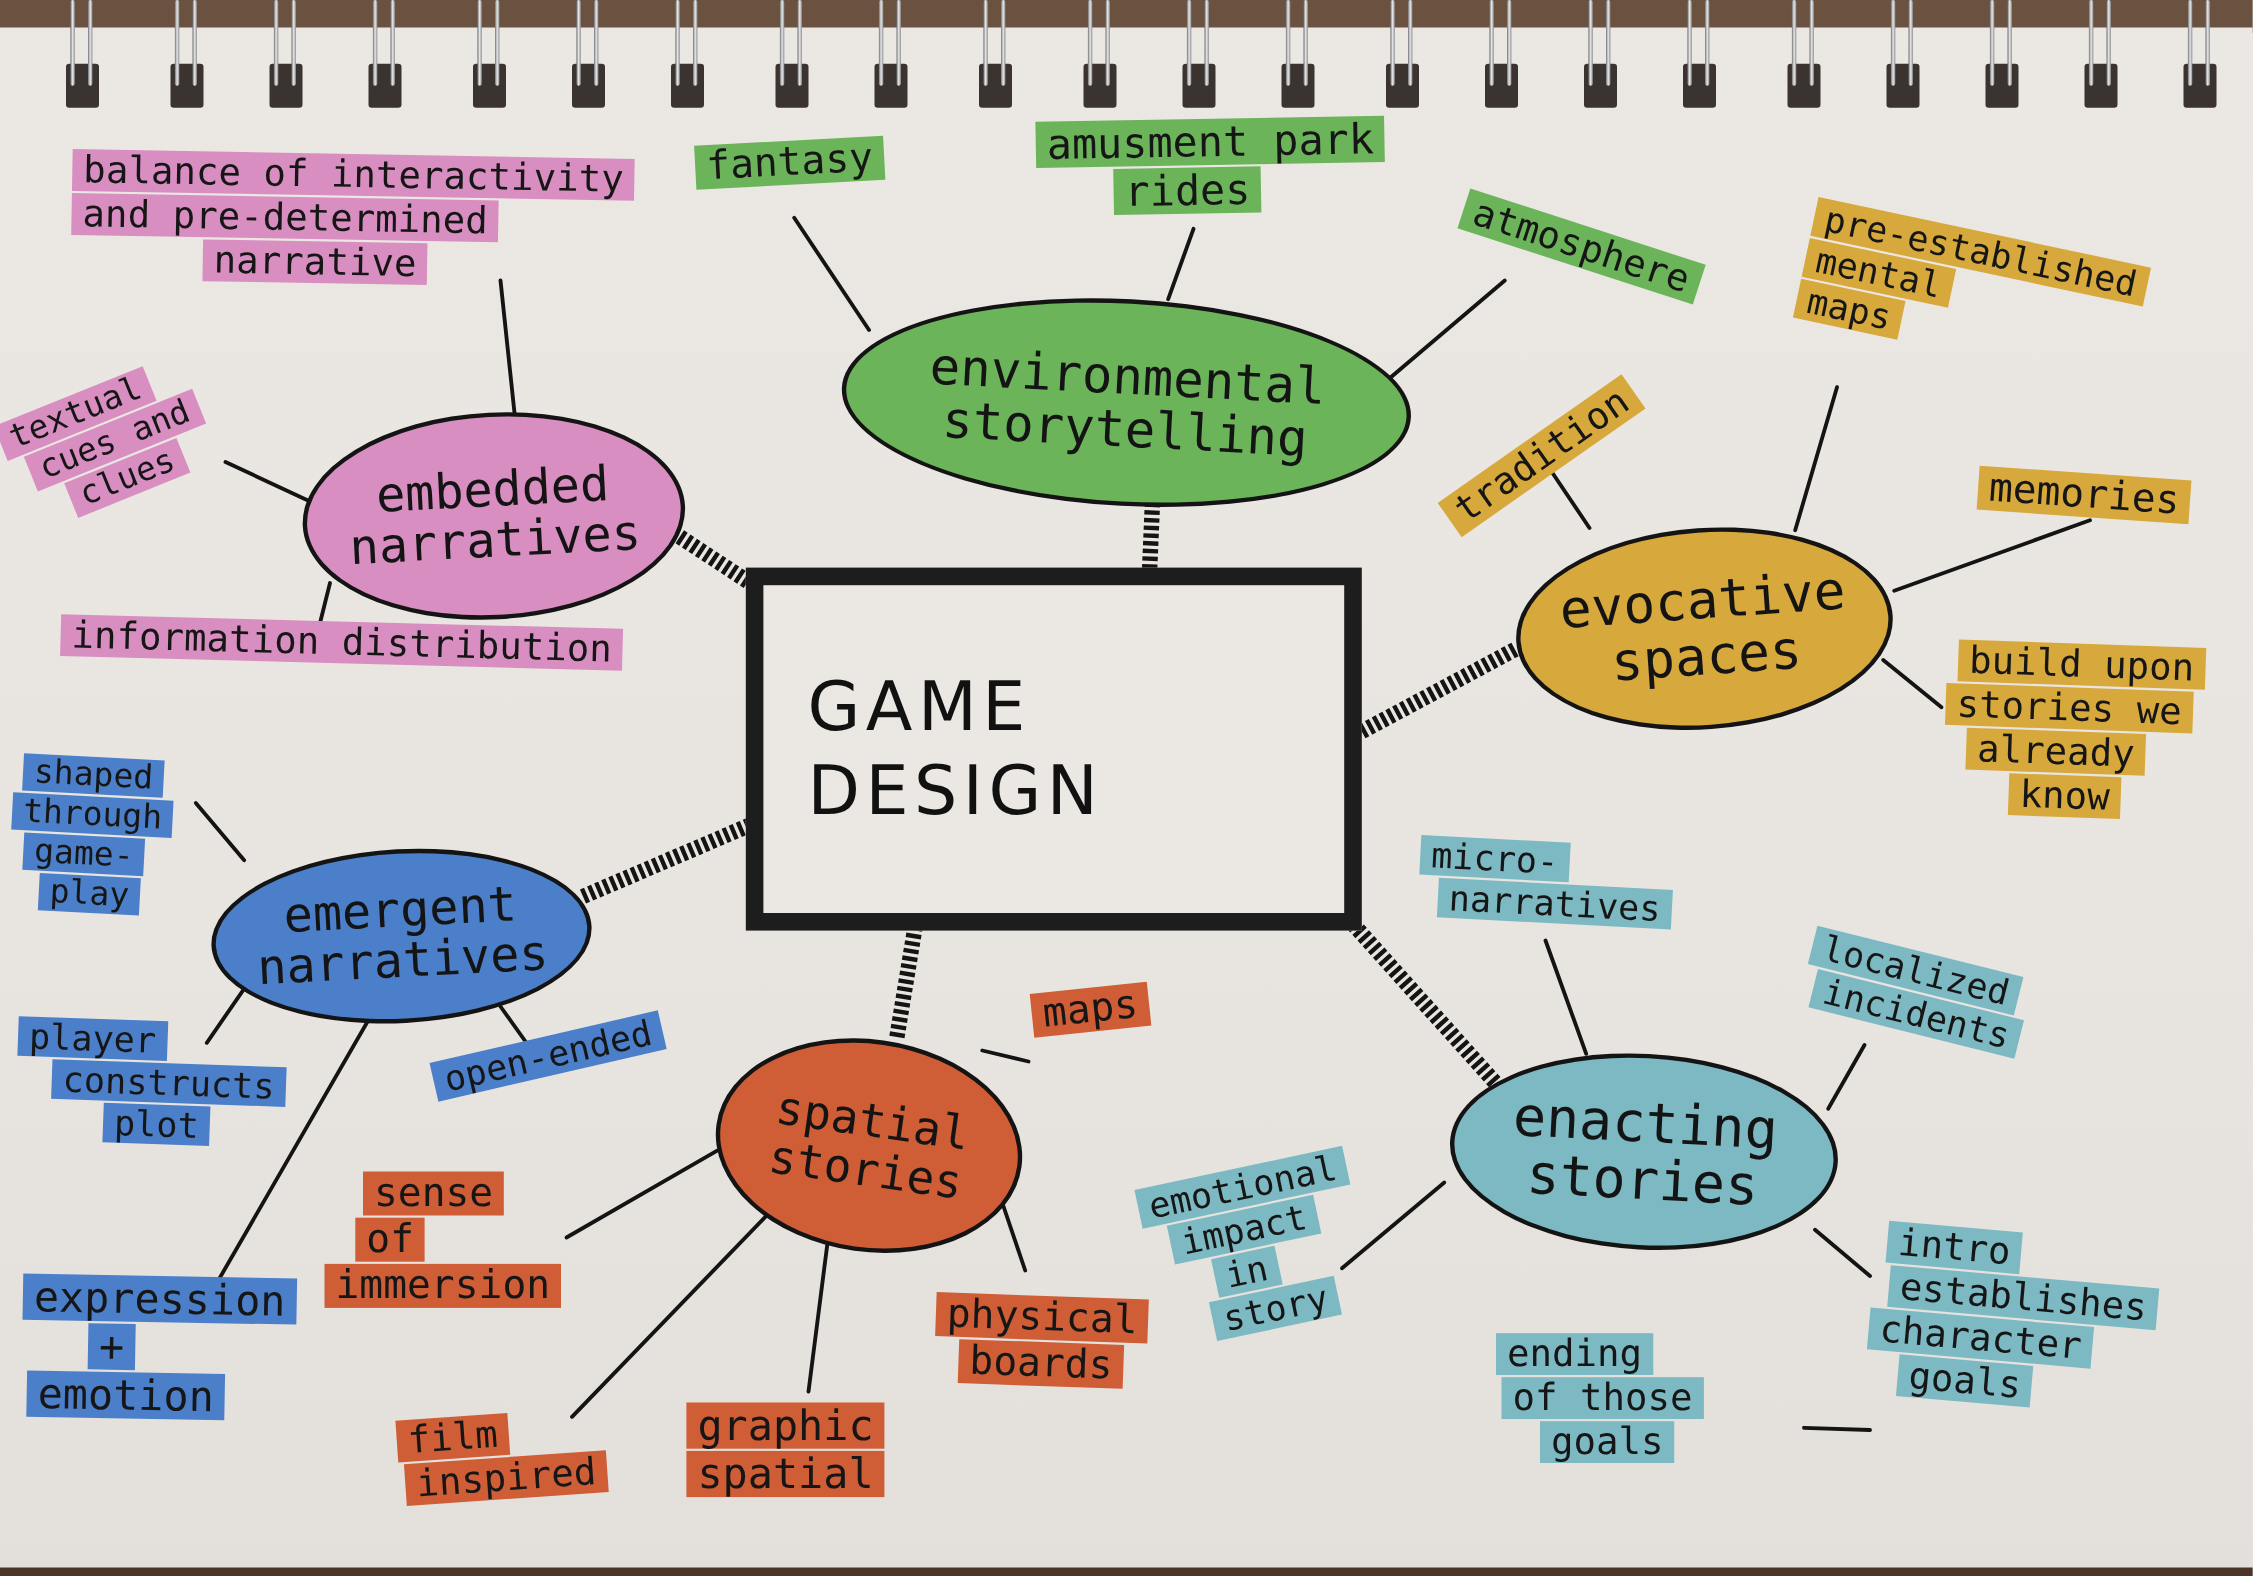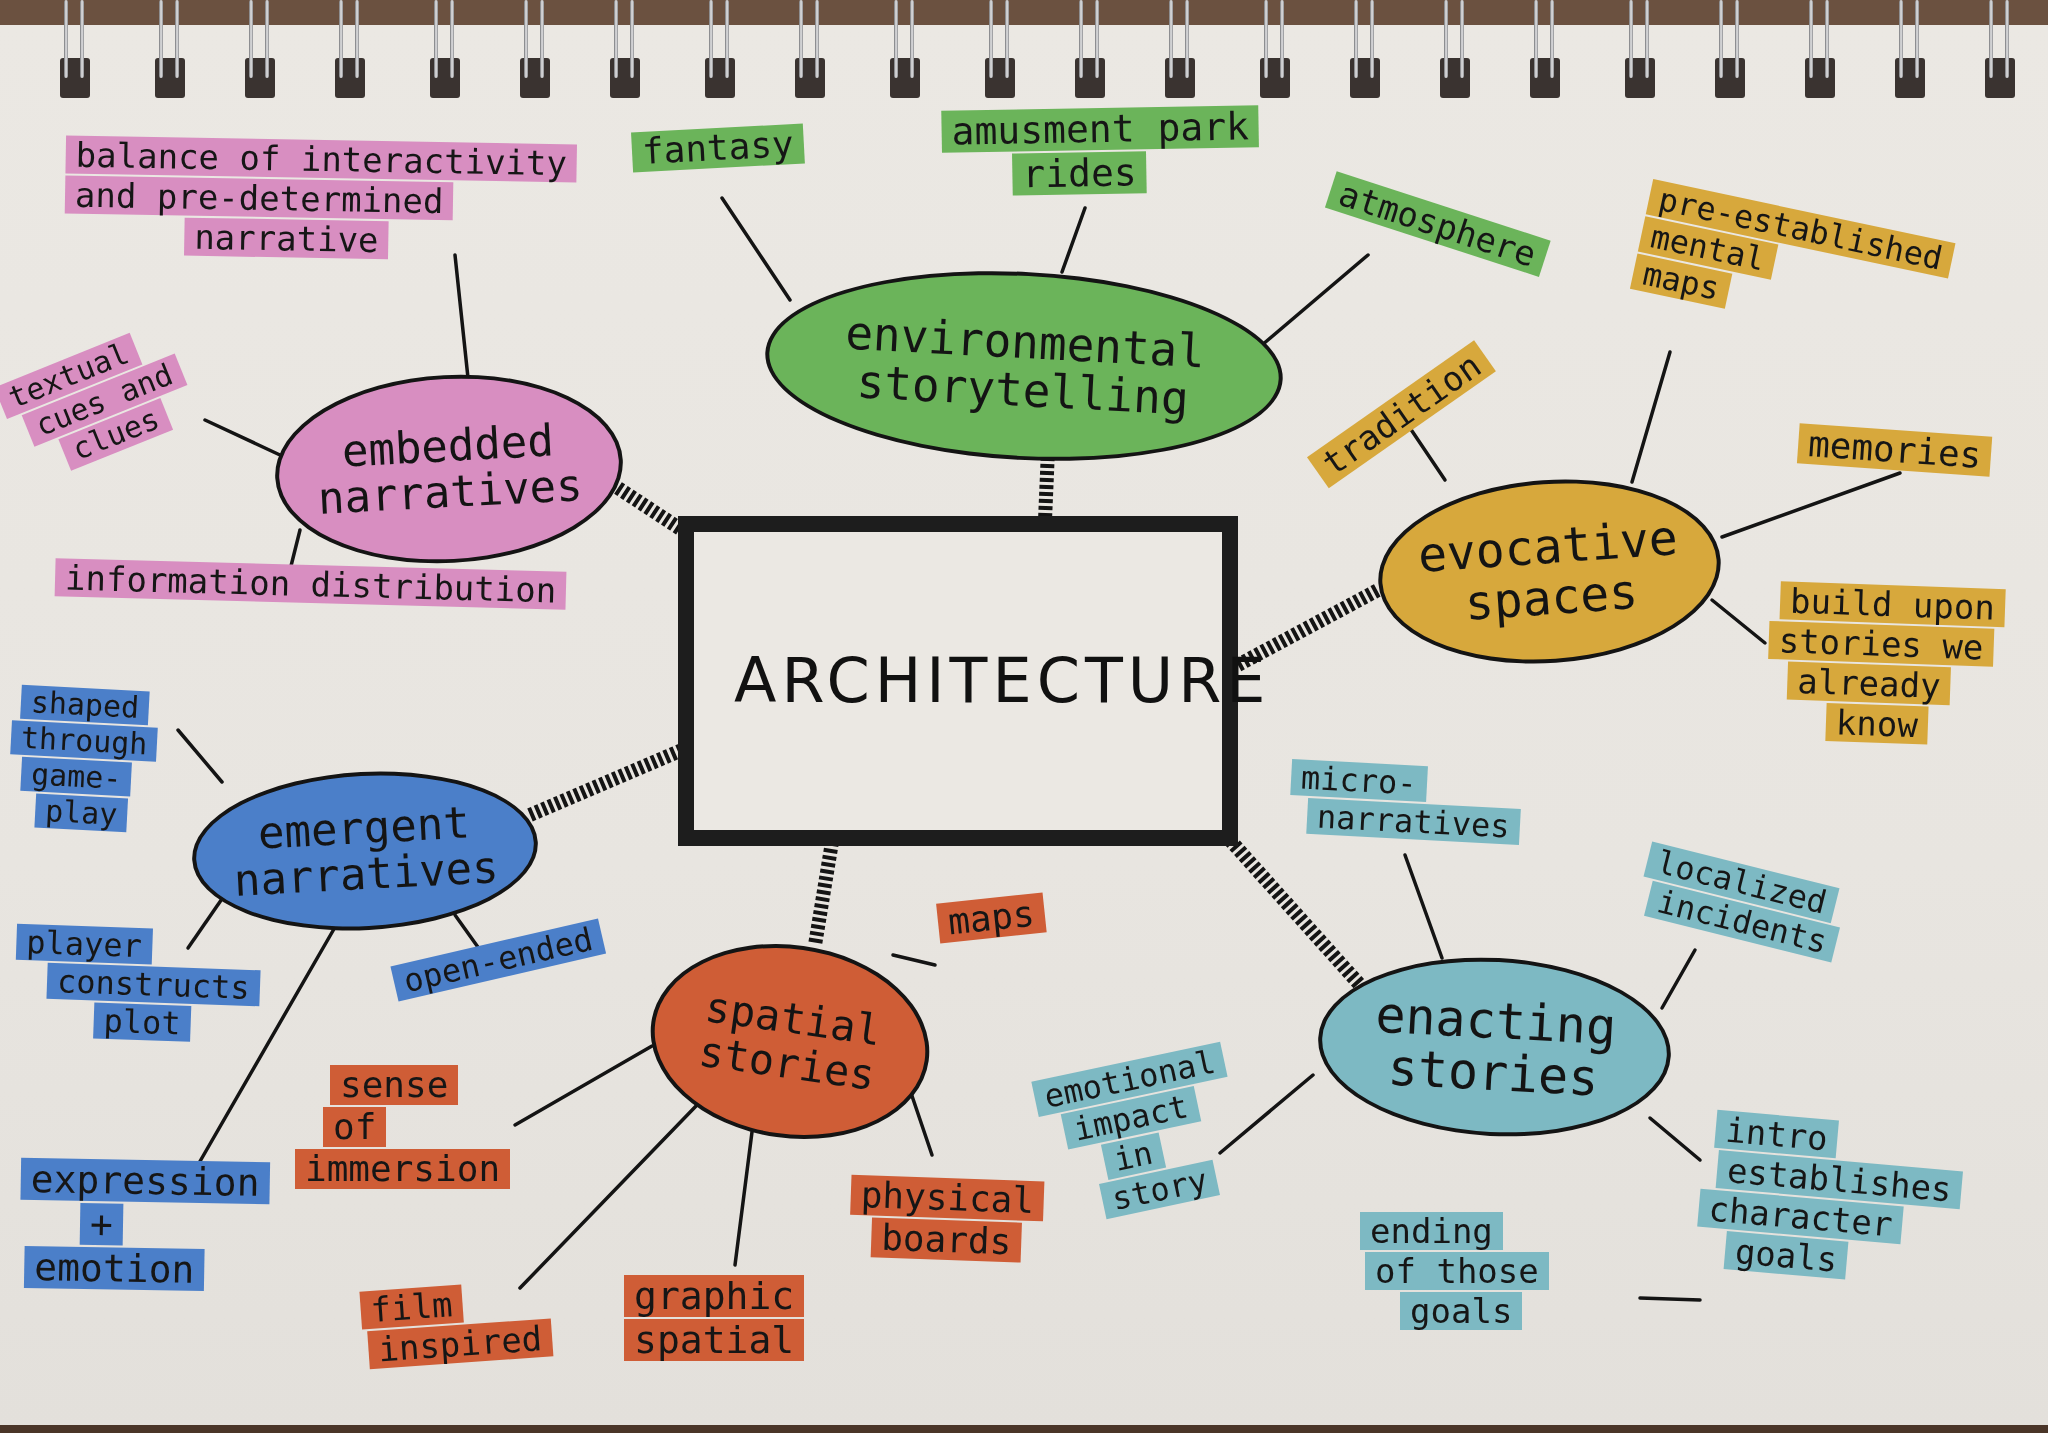--- a/index.html
+++ b/index.html
@@ -200,21 +200,21 @@
     <line x1="618" y1="488" x2="682" y2="530"></line>
     <line x1="1048" y1="450" x2="1045" y2="520"></line>
     <line x1="1238" y1="665" x2="1378" y2="590"></line>
     <line x1="530" y1="815" x2="682" y2="750"></line>
     <line x1="832" y1="842" x2="815" y2="945"></line>
     <line x1="1230" y1="840" x2="1360" y2="985"></line>
   </g>
 </svg>
 
 <div class="center-box">
-  <div>ARCHITECTURE</div>
+  <div>GAME DESIGN</div>
 </div>
 
 <div class="node" style="left:275px;top:375px;width:340px;height:180px;background:#d88ec1;font-size:44px;transform:rotate(-3deg);">
   <div>embedded</div>
   <div>narratives</div>
 </div>
 <div class="hl pink" style="left:65px;top:140px;font-size:34px;transform:rotate(1deg);">
   <span>balance of interactivity</span>
   <span>and pre-determined</span>
   <span style="margin-left:120px">narrative</span>

